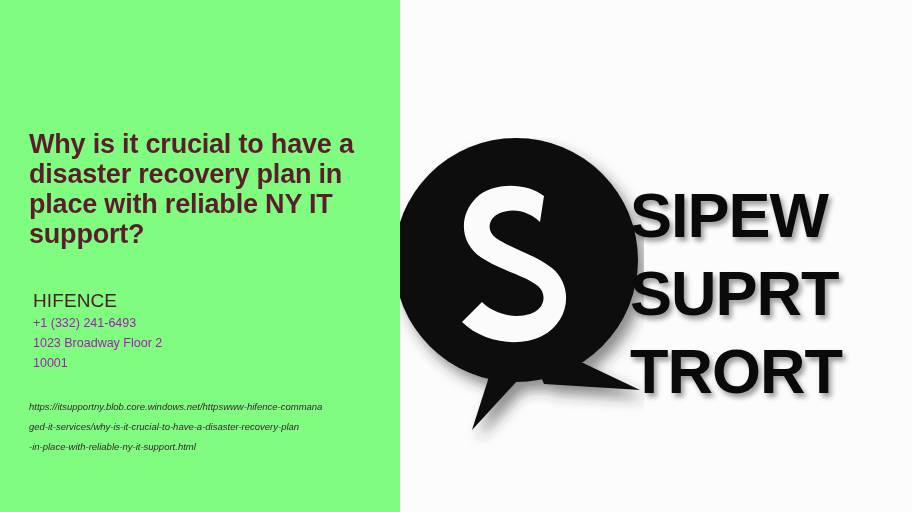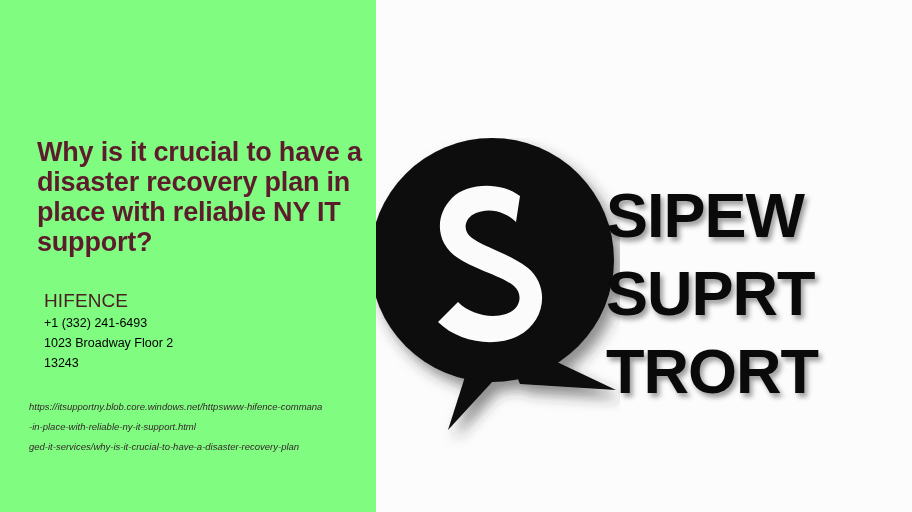--- a/index.html
+++ b/index.html
@@ -26,65 +26,65 @@
     width: 400px;
     height: 512px;
     background: #80fc80;
     overflow: hidden;
   }
   #headline {
     position: absolute;
     left: 29px;
     top: 129px;
     width: 350px;
-    margin: 8px;
+    margin: 0;
     font-size: 27px;
     line-height: 30px;
     font-weight: 700;
     color: #5c1c2c;
     letter-spacing: -0.2px;
   }
   #contact-block {
     position: absolute;
-    left: 44px;
+    left: 33px;
     top: 289px;
     width: 360px;
   }
   #company-name {
     font-size: 19px;
     line-height: 24px;
     color: #4a2024;
     font-weight: 400;
     letter-spacing: 0.1px;
   }
   .contact-line {
     font-size: 12.5px;
     line-height: 20px;
-    color: #000000;
+    color: #a21caf;
     font-weight: 400;
   }
   #url-block {
     position: absolute;
     left: 29px;
     top: 397px;
     width: 348px;
   }
   .url-line {
     font-size: 9.5px;
     line-height: 20px;
     color: #33262a;
     word-break: break-all;
     white-space: nowrap;
     font-style: italic;
   }
 
   
   #right-panel {
     position: absolute;
-    left: 376px;
+    left: 400px;
     top: 0;
     width: 512px;
     height: 512px;
     background: #fcfcfc;
     overflow: hidden;
   }
   #logo-mark {
     position: absolute;
     left: -6px;
     top: 138px;
@@ -113,27 +113,27 @@
 <div id="canvas">
 
   <div id="left-panel">
 
     <h1 id="headline">Why is it crucial to have a disaster recovery plan in place with reliable NY IT support?</h1>
 
     <div id="contact-block">
       <div id="company-name">HIFENCE</div>
       <div class="contact-line">+1 (332) 241-6493</div>
       <div class="contact-line">1023 Broadway Floor 2</div>
-      <div class="contact-line">13243</div>
+      <div class="contact-line">10001</div>
     </div>
 
     <div id="url-block">
       <div class="url-line">https://itsupportny.blob.core.windows.net/httpswww-hifence-commana</div>
+      <div class="url-line">ged-it-services/why-is-it-crucial-to-have-a-disaster-recovery-plan</div>
       <div class="url-line">-in-place-with-reliable-ny-it-support.html</div>
-      <div class="url-line">ged-it-services/why-is-it-crucial-to-have-a-disaster-recovery-plan</div>
     </div>
 
   </div>
 
   <div id="right-panel">
 
     <svg id="logo-mark" viewBox="0 0 250 310">
       <defs>
         <filter id="logoShadow" x="-30%" y="-30%" width="180%" height="180%">
           <feDropShadow dx="7" dy="9" stdDeviation="7" flood-color="#303030" flood-opacity="0.55"></feDropShadow>

